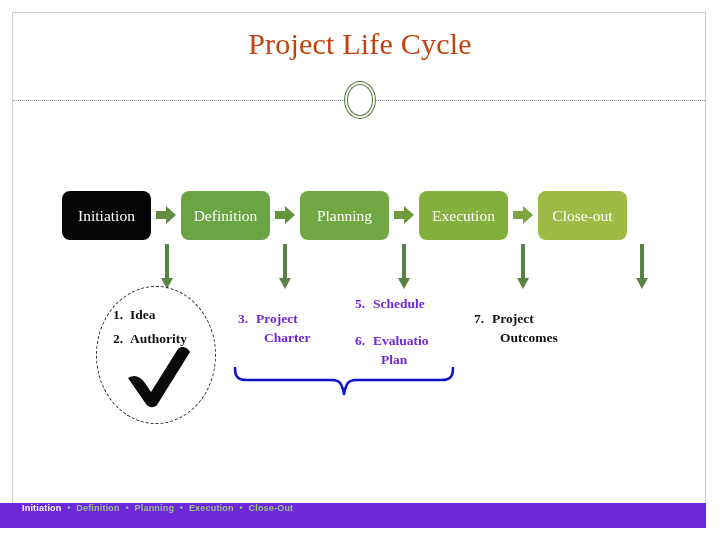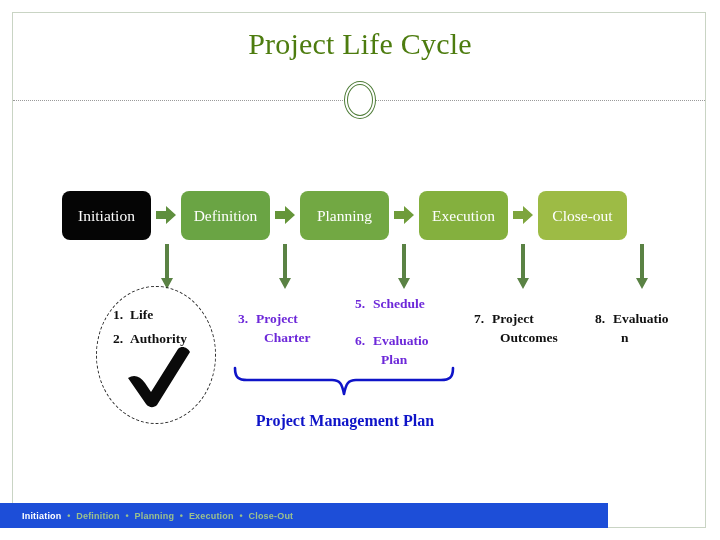--- a/index.html
+++ b/index.html
@@ -33,21 +33,21 @@
 
   
   #title {
     position: absolute;
     left: 40px; top: 26px;
     width: 640px;
     text-align: center;
     font-family: "Liberation Serif", serif;
     font-size: 30px;
     line-height: 36px;
-    color: #4d7c0f;
+    color: #c2410c;
     letter-spacing: 0.2px;
     white-space: nowrap;
   }
 
   
   #divider {
     position: absolute;
     left: 13px; top: 100px;
     width: 692px;
     height: 0;
@@ -193,24 +193,23 @@
     font-weight: bold;
     font-size: 16px;
     color: #0f14c8;
     white-space: nowrap;
   }
 
   
   #footer-bar {
     position: absolute;
     left: 0; top: 503px;
-    width: 608px; height: 25px;
-    background: #1d4ed8;
+    width: 706px; height: 25px;
+    background: #6d28d9;
     display: flex;
-    align-items: center;
   }
   #footer-inner {
     padding-left: 22px;
     font-family: "Liberation Sans", sans-serif;
     font-size: 9px;
     font-weight: bold;
     letter-spacing: 0.2px;
     white-space: nowrap;
   }
   #footer-inner .active { color: #ffffff; }
@@ -290,21 +289,21 @@
   <div class="v-arrow" id="varrow-4">
     <svg width="16" height="46" viewBox="0 0 16 46">
       <path d="M6 0 L10 0 L10 34 L14 34 L8 45 L2 34 L6 34 Z" fill="#5a8244"></path>
     </svg>
   </div>
 
   <div id="circle-group">
     <div id="dashed-circle"></div>
 
     <div class="circle-item" id="circle-item-0">
-      <span class="circle-num">1.</span><span>Life</span>
+      <span class="circle-num">1.</span><span>Idea</span>
     </div>
     <div class="circle-item" id="circle-item-1">
       <span class="circle-num">2.</span><span>Authority</span>
     </div>
 
     <div id="checkmark">
       <svg width="70" height="62" viewBox="0 0 70 62">
         <path d="M4 32 C10 28 16 30 21 37 L27 46 L54 3 C58 -1 64 2 66 6 L33 59 C30 62 25 62 22 58 Z" fill="#0a0a0a"></path>
       </svg>
     </div>
@@ -323,32 +322,27 @@
   <div class="deliv blue" id="deliv-6">
     <span class="num">6.</span><span class="txt">Evaluatio</span>
     <span class="wrap2">Plan</span>
   </div>
 
   <div class="deliv black" id="deliv-7">
     <span class="num">7.</span><span class="txt">Project</span>
     <span class="wrap2">Outcomes</span>
   </div>
 
-  <div class="deliv black" id="deliv-8">
-    <span class="num">8.</span><span class="txt">Evaluatio</span>
-    <span class="wrap2">n</span>
-  </div>
 
   <div id="brace">
     <svg width="224" height="30" viewBox="0 0 224 30">
       <path d="M3 2 C3 12 7 14 15 14 L100 14 C108 14 110 18 112 28 C114 18 116 14 124 14 L209 14 C217 14 221 12 221 2" fill="none" stroke="#0f14c8" stroke-width="2.6" stroke-linecap="round" stroke-linejoin="round"></path>
     </svg>
   </div>
 
-  <div id="pmp-label">Project Management Plan</div>
 
   <div id="footer-bar">
     <div id="footer-inner">
       <span class="active">Initiation</span>
       <span class="sep">•</span>
       <span class="dim">Definition</span>
       <span class="sep">•</span>
       <span class="dim">Planning</span>
       <span class="sep">•</span>
       <span class="dim">Execution</span>

